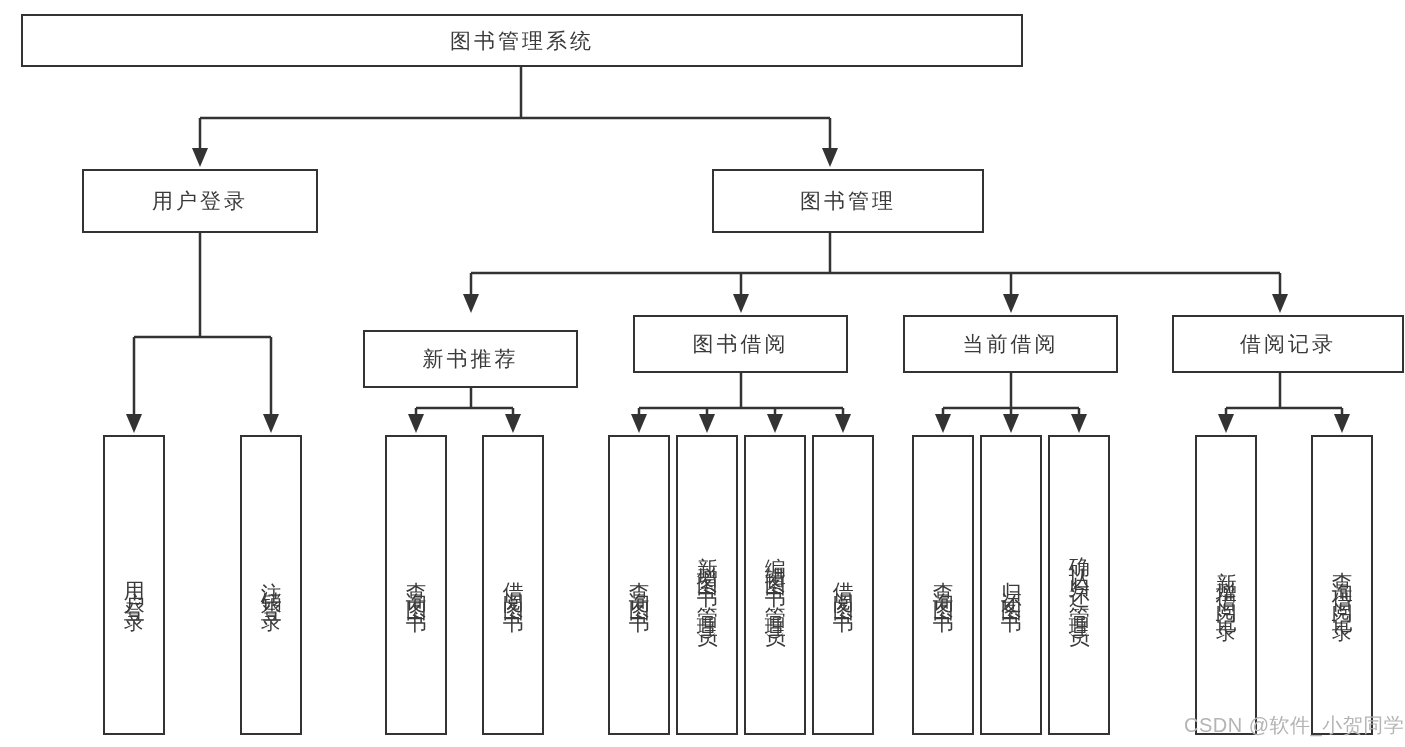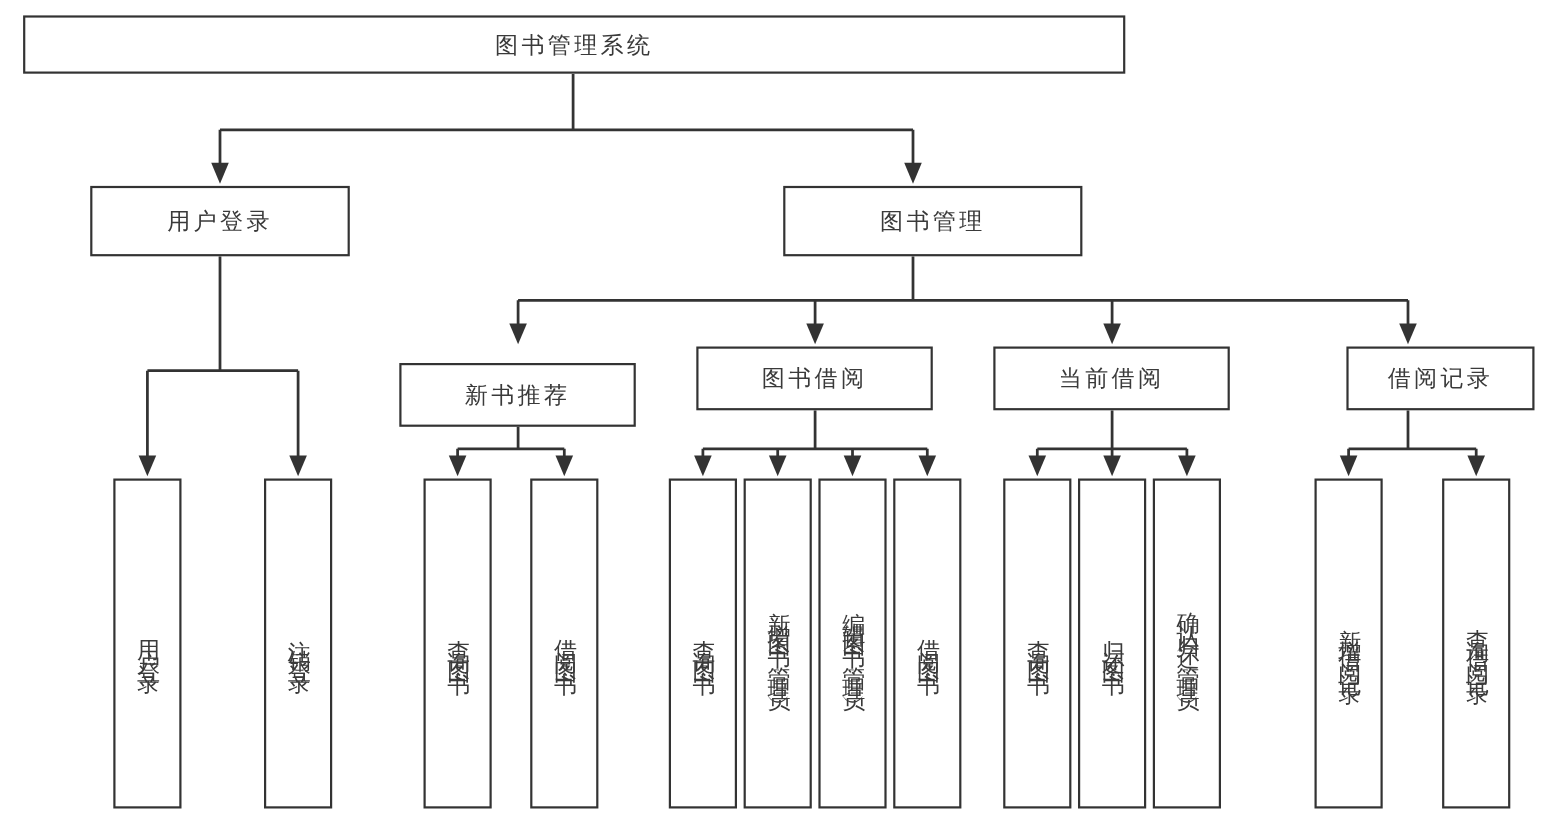--- a/index.html
+++ b/index.html
@@ -116,21 +116,21 @@
 
   <div class="node" style="left:363px;top:330px;width:215px;height:58px">
     <span class="hlabel">新书推荐</span>
   </div>
   <div class="node" style="left:903px;top:315px;width:215px;height:58px">
     <span class="hlabel">当前借阅</span>
   </div>
   <div class="node" style="left:633px;top:315px;width:215px;height:58px">
     <span class="hlabel">图书借阅</span>
   </div>
-  <div class="node" style="left:1224px;top:315px;width:171px;height:58px">
+  <div class="node" style="left:1172px;top:315px;width:232px;height:58px">
     <span class="hlabel">借阅记录</span>
   </div>
 
   <div class="node" style="left:103px;top:435px;width:62px;height:300px">
     <span class="vtext">用户登录</span>
   </div>
   <div class="node" style="left:240px;top:435px;width:62px;height:300px">
     <span class="vtext">注销登录</span>
   </div>
 
@@ -164,14 +164,15 @@
     <span class="vtext">确认归还（管理员）</span>
   </div>
 
   <div class="node" style="left:1195px;top:435px;width:62px;height:300px">
     <span class="vtext">新增借阅记录</span>
   </div>
   <div class="node" style="left:1311px;top:435px;width:62px;height:300px">
     <span class="vtext">查询借阅记录</span>
   </div>
 
+  <div class="watermark">CSDN @软件_小贺同学</div>
 
 </div>
 
 </body></html>

